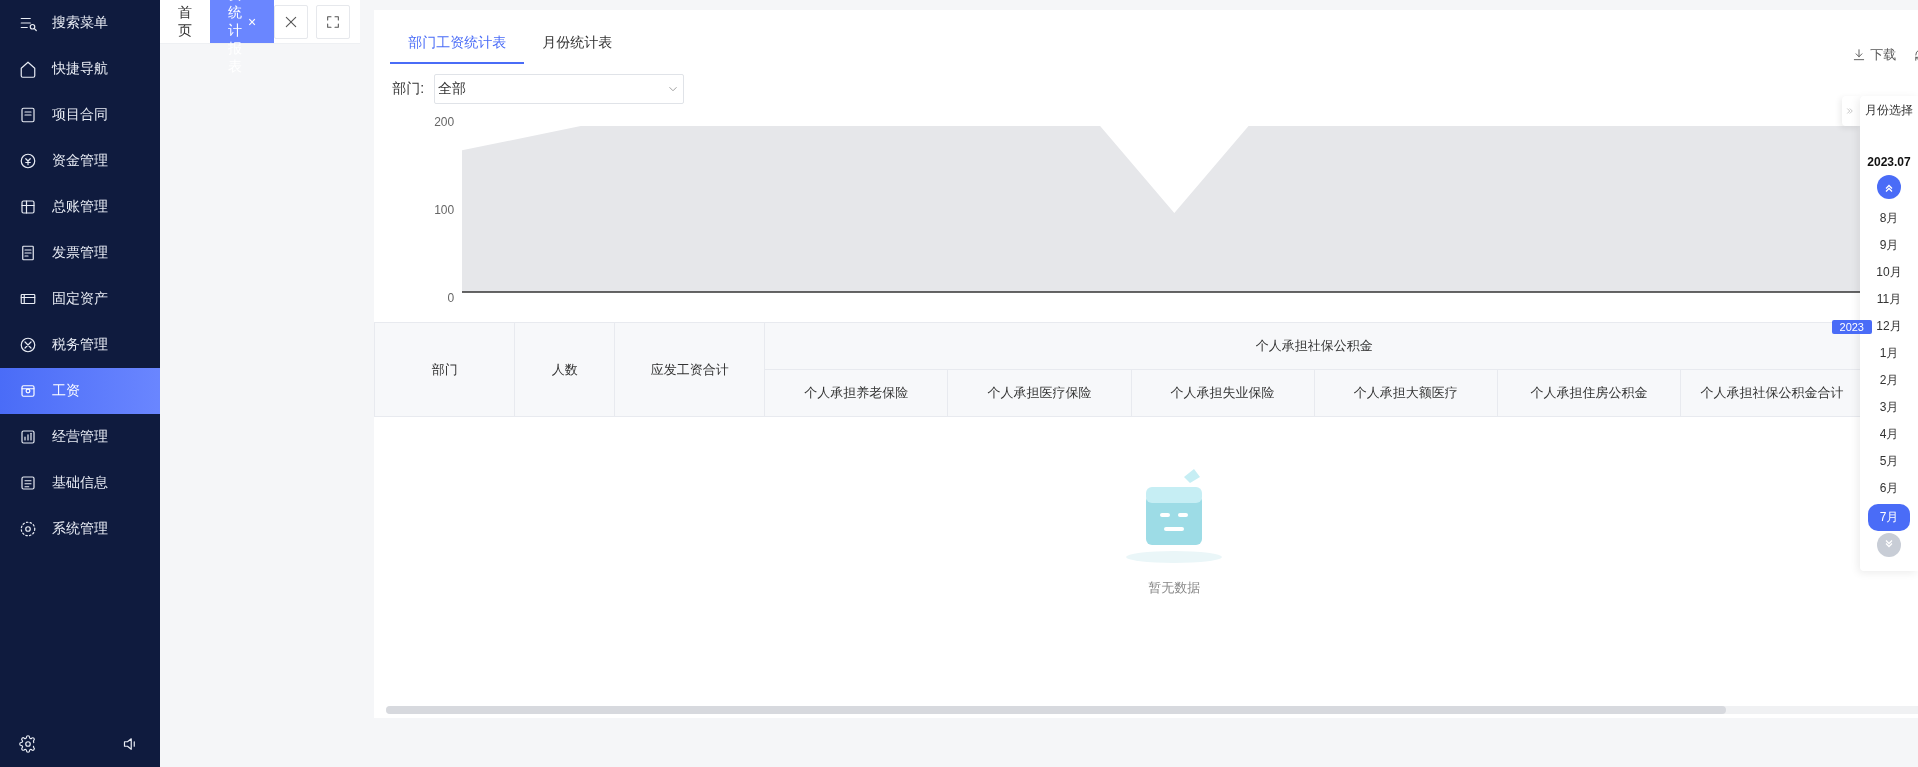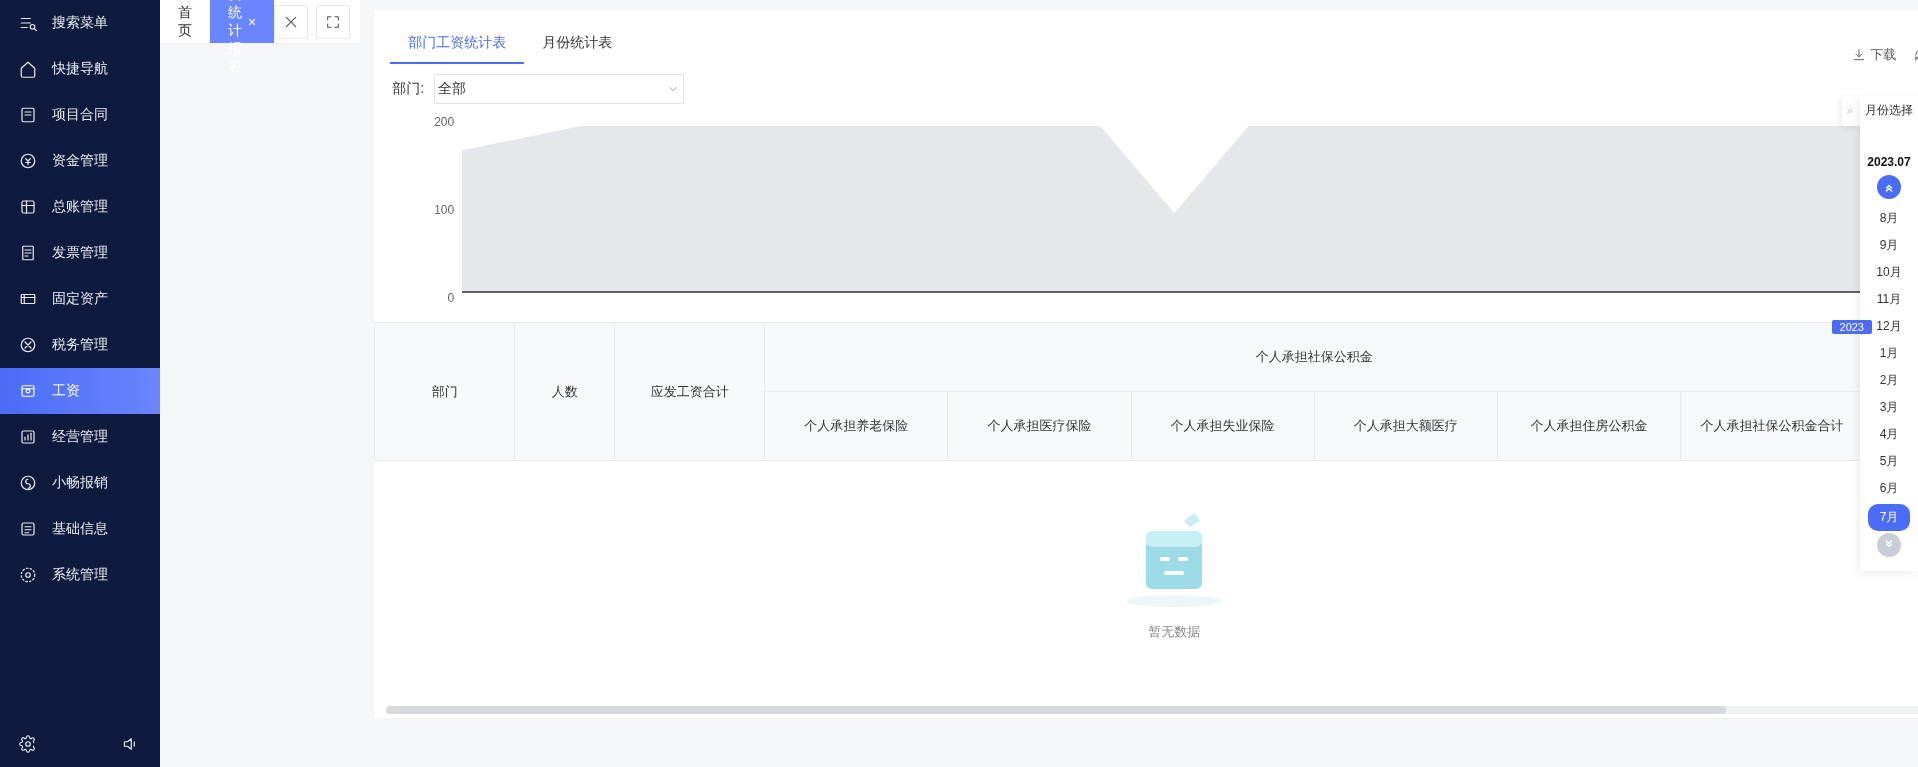--- a/index.html
+++ b/index.html
@@ -39,21 +39,21 @@
 .chart-area { height: 200px; position: relative; margin: 0 18px; }
 .y-axis { position: absolute; left: 0; top: 0; width: 70px; height: 100%; }
 .y-tick { position: absolute; right: 8px; font-size: 12px; color: #666; transform: translateY(-50%); }
 .plot { position: absolute; left: 70px; right: 10px; top: 8px; bottom: 20px; }
 .plot svg { width: 100%; height: 100%; }
 
 
 .table-wrap { margin: 8px 0 0 0; flex: 1; overflow: hidden; position: relative; }
 .table-scroll { overflow-x: auto; overflow-y: hidden; height: 100%; position: relative; }
 .data-table { border-collapse: collapse; min-width: 1520px; width: 1600px; table-layout: fixed; }
-.data-table th { border: 1px solid #e8eaef; background: #f7f8fa; color: #333; font-weight: 400; font-size: 13px; padding: 25px 8px; text-align: center; }
+.data-table th { border: 1px solid #e8eaef; background: #f7f8fa; color: #333; font-weight: 400; font-size: 13px; padding: 14px 8px; text-align: center; }
 .empty-state { text-align: center; padding-top: 40px; }
 .empty-illus { width: 120px; height: 110px; margin: 0 auto 12px; }
 .empty-text { color: #888; font-size: 13px; }
 
 
 .hscroll-track { position: absolute; left: 12px; right: 12px; bottom: 4px; height: 8px; background: #f0f1f3; border-radius: 4px; }
 .hscroll-thumb { height: 100%; width: 85%; background: #d7d9de; border-radius: 4px; }
 
 
 .month-panel { position: absolute; right: 0; top: 96px; width: 58px; background: #fff; box-shadow: -2px 2px 8px rgba(0,0,0,.08); border-radius: 4px 0 0 4px; padding: 6px 4px 8px; font-size: 12px; color: #333; z-index: 20; }
@@ -163,29 +163,20 @@
       <div class="sidebar-item">
         <span class="icon">
           <svg width="18" height="18" viewBox="0 0 24 24">
             <rect x="4" y="4" width="16" height="16" rx="2"></rect>
             <line x1="8" y1="16" x2="8" y2="12"></line>
             <line x1="12" y1="16" x2="12" y2="9"></line>
             <line x1="16" y1="16" x2="16" y2="7"></line>
           </svg>
         </span>
         <span>经营管理</span>
-      </div>
-      <div class="sidebar-item">
-        <span class="icon">
-          <svg width="18" height="18" viewBox="0 0 24 24">
-            <circle cx="12" cy="12" r="9"></circle>
-            <path d="M12 7a3 3 0 0 0 0 6 3 3 0 0 1 0 6"></path>
-          </svg>
-        </span>
-        <span>小畅报销</span>
       </div>
       <div class="sidebar-item">
         <span class="icon">
           <svg width="18" height="18" viewBox="0 0 24 24">
             <rect x="4" y="4" width="16" height="16" rx="2"></rect>
             <line x1="8" y1="9" x2="16" y2="9"></line>
             <line x1="8" y1="13" x2="16" y2="13"></line>
             <line x1="8" y1="17" x2="13" y2="17"></line>
           </svg>
         </span>

